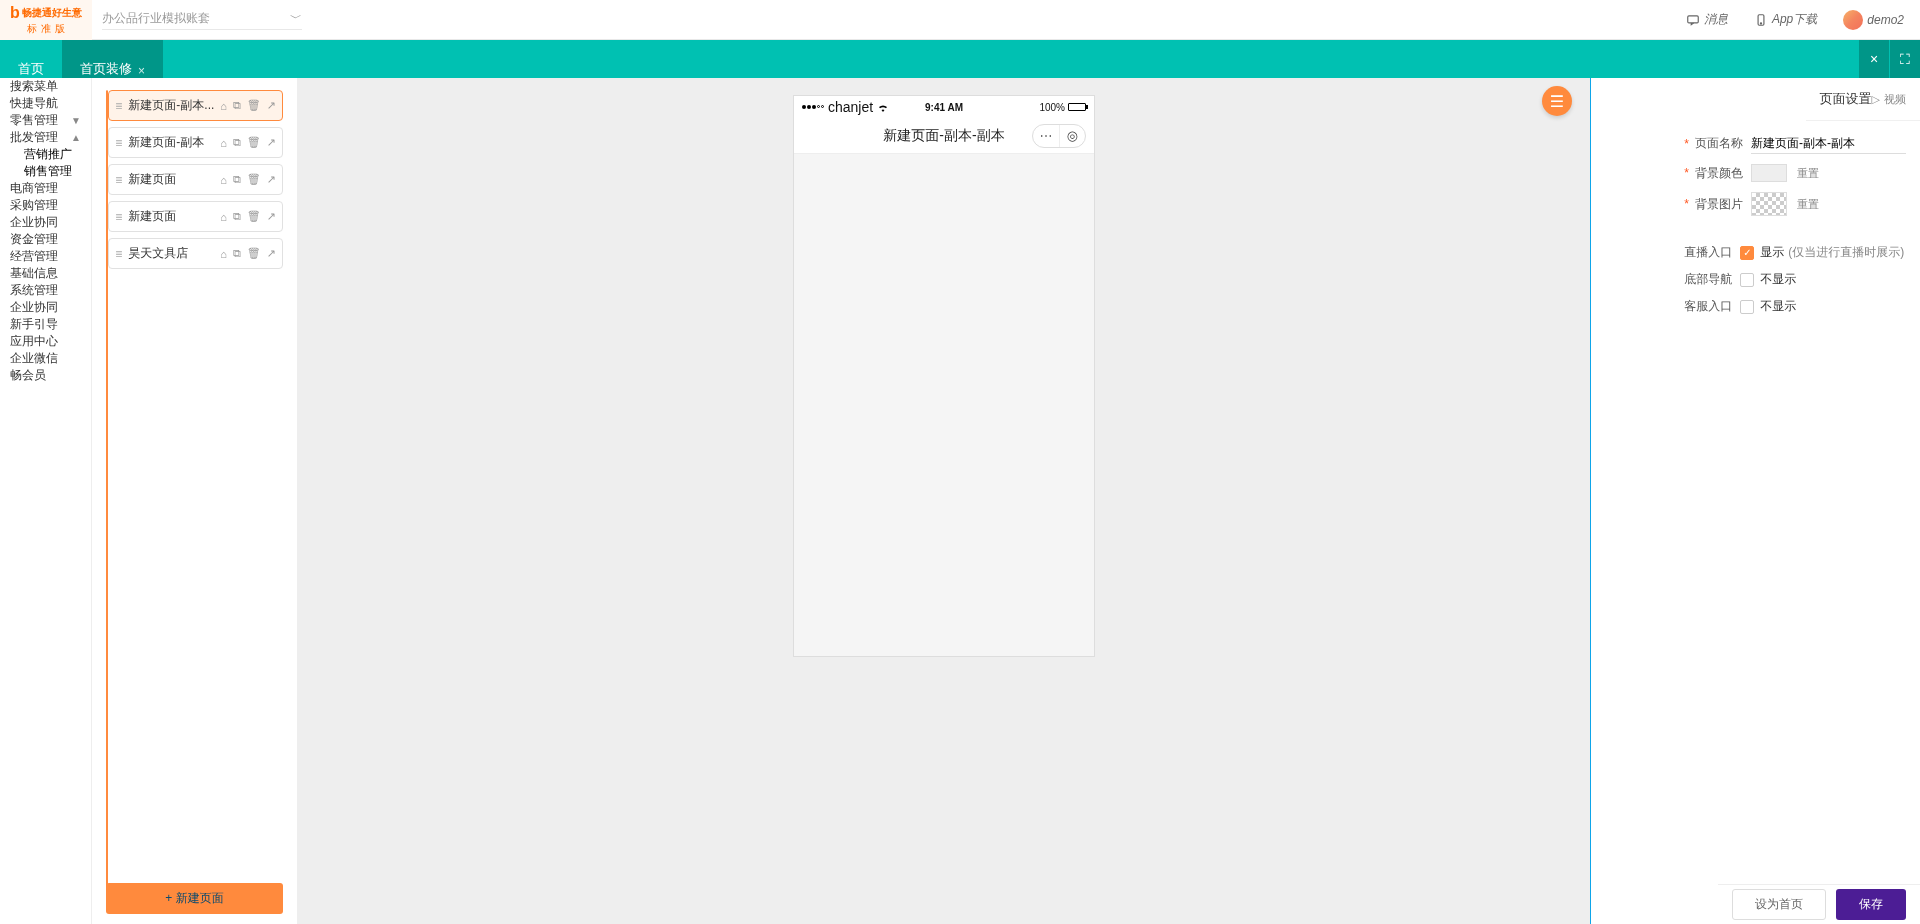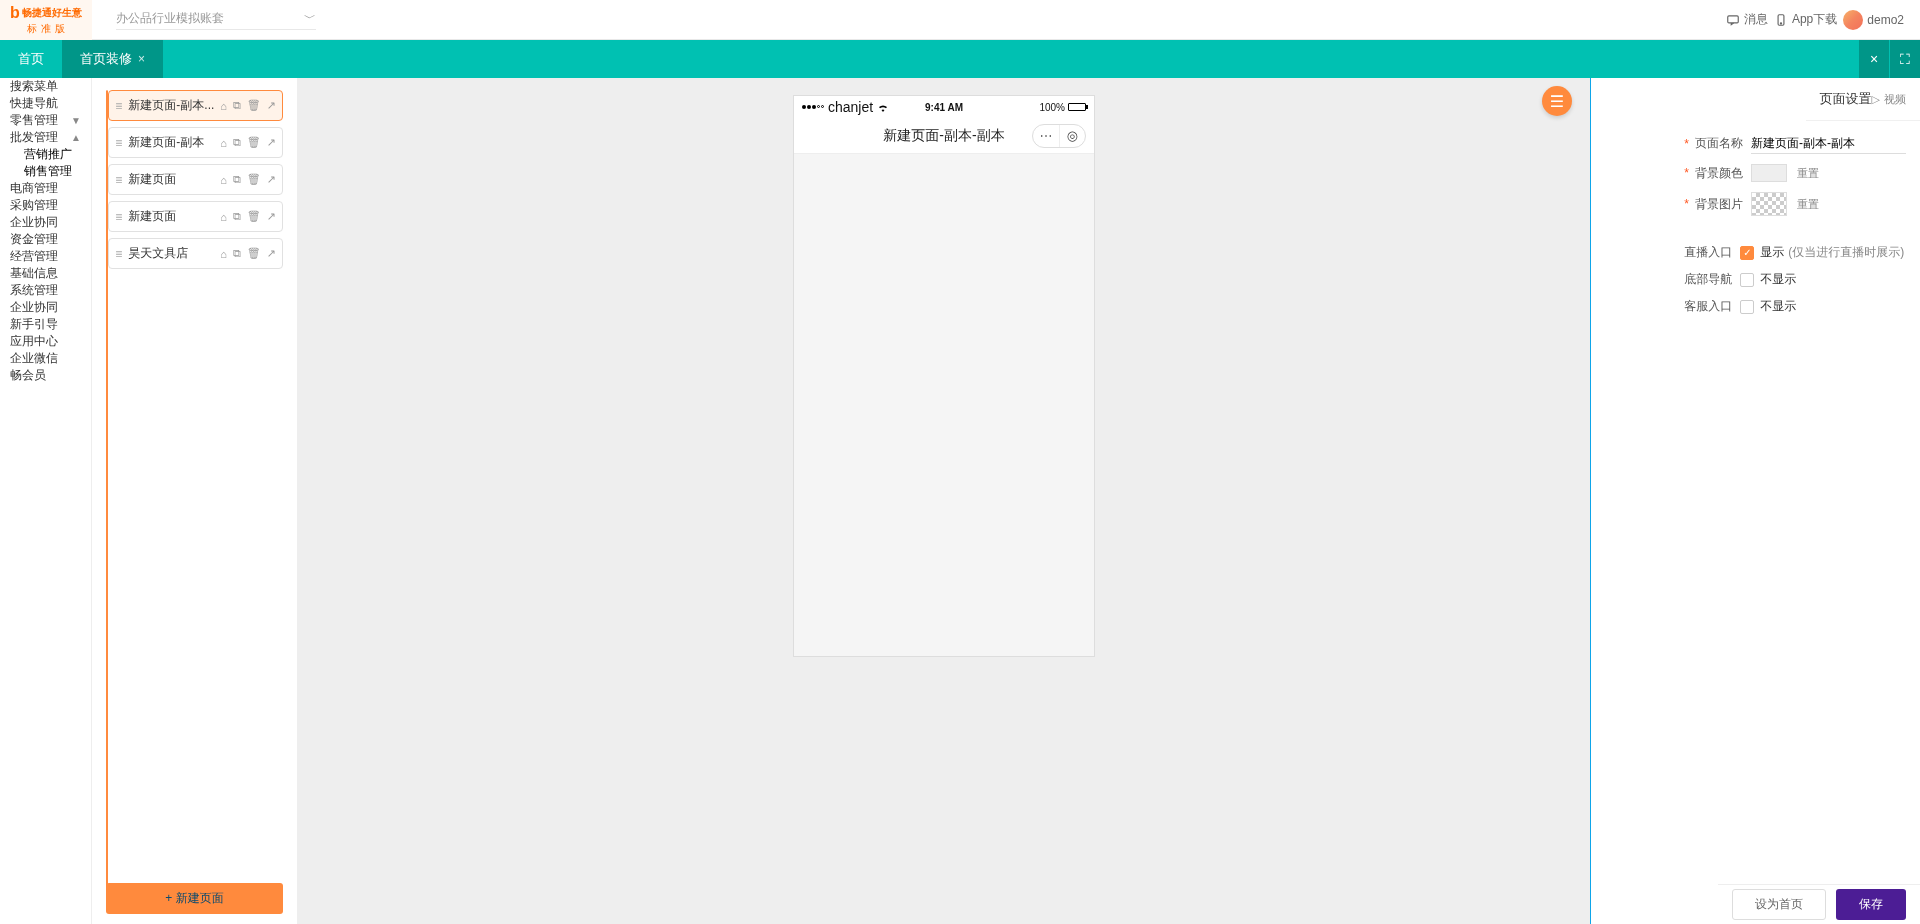--- a/index.html
+++ b/index.html
@@ -3,28 +3,28 @@
   <meta charset="utf-8">
   <style>
     * { margin: 0; padding: 0; box-sizing: border-box; }
     body { font-family: "Microsoft YaHei", -apple-system, sans-serif; font-size: 12px; color: #333; background: #fff; overflow: hidden; }
     
     
     .top-bar { height: 40px; display: flex; align-items: center; border-bottom: 1px solid #e8e8e8; }
     .logo-box { width: 92px; height: 40px; background: #fff7f0; display: flex; flex-direction: column; align-items: center; justify-content: center; color: #ff6a00; }
     .logo-box .logo-glyph { font-size: 14px; font-weight: bold; display: flex; align-items: center; gap: 2px; }
     .logo-box .logo-sub { font-size: 10px; letter-spacing: 4px; margin-left: 4px; }
-    .store-select { flex: 0 0 auto; margin-left: 24px; display: flex; align-items: center; gap: 60px; color: #999; font-size: 12px; border-bottom: 1px solid #e8e8e8; padding-bottom: 2px; width: 200px; justify-content: space-between; }
-    .top-right { margin-left: auto; display: flex; align-items: center; gap: 6px; margin-right: 16px; }
+    .store-select { flex: 0 0 auto; margin-left: 10px; display: flex; align-items: center; gap: 60px; color: #999; font-size: 12px; border-bottom: 1px solid #e8e8e8; padding-bottom: 2px; width: 200px; justify-content: space-between; }
+    .top-right { margin-left: auto; display: flex; align-items: center; gap: 26px; margin-right: 16px; font-style: italic; }
     .top-right .tr-item { display: flex; align-items: center; gap: 4px; color: #666; cursor: pointer; }
     .avatar { width: 20px; height: 20px; border-radius: 50%; background: linear-gradient(135deg,#f7b267,#f4845f,#f27059); }
 
     
     .tab-strip { height: 38px; background: #00c1b2; display: flex; align-items: stretch; color: #fff; position: relative; }
-    .tab-strip .tab { padding: 0 18px; display: flex; align-items: center; gap: 6px; font-size: 13px; cursor: pointer; }
+    .tab-strip .tab { padding: 0 18px; display: flex; align-items: flex-end; gap: 6px; font-size: 13px; cursor: pointer; }
     .tab-strip .tab.active { background: #009688; }
     .tab-strip .tab .close { font-size: 12px; opacity: .8; cursor: pointer; }
     .tab-strip .tab-actions { position: absolute; right: 0; top: 0; height: 100%; display: flex; align-items: center; }
     .tab-strip .tab-actions .ta { width: 30px; height: 100%; display: flex; align-items: center; justify-content: center; background: #009688; cursor: pointer; font-size: 14px; }
     .tab-strip .tab-actions .ta + .ta { margin-left: 1px; }
 
     
     .main { display: flex; height: calc(100vh - 78px); }
     .sidebar { width: 92px; background: #fff; border-right: 1px solid #eee; overflow-y: auto; box-shadow: 2px 0 3px rgba(0,0,0,0.02); }
     .sidebar .snav { padding: 0 10px; font-size: 12px; color: #333; cursor: pointer; display: flex; align-items: center; justify-content: space-between; }

